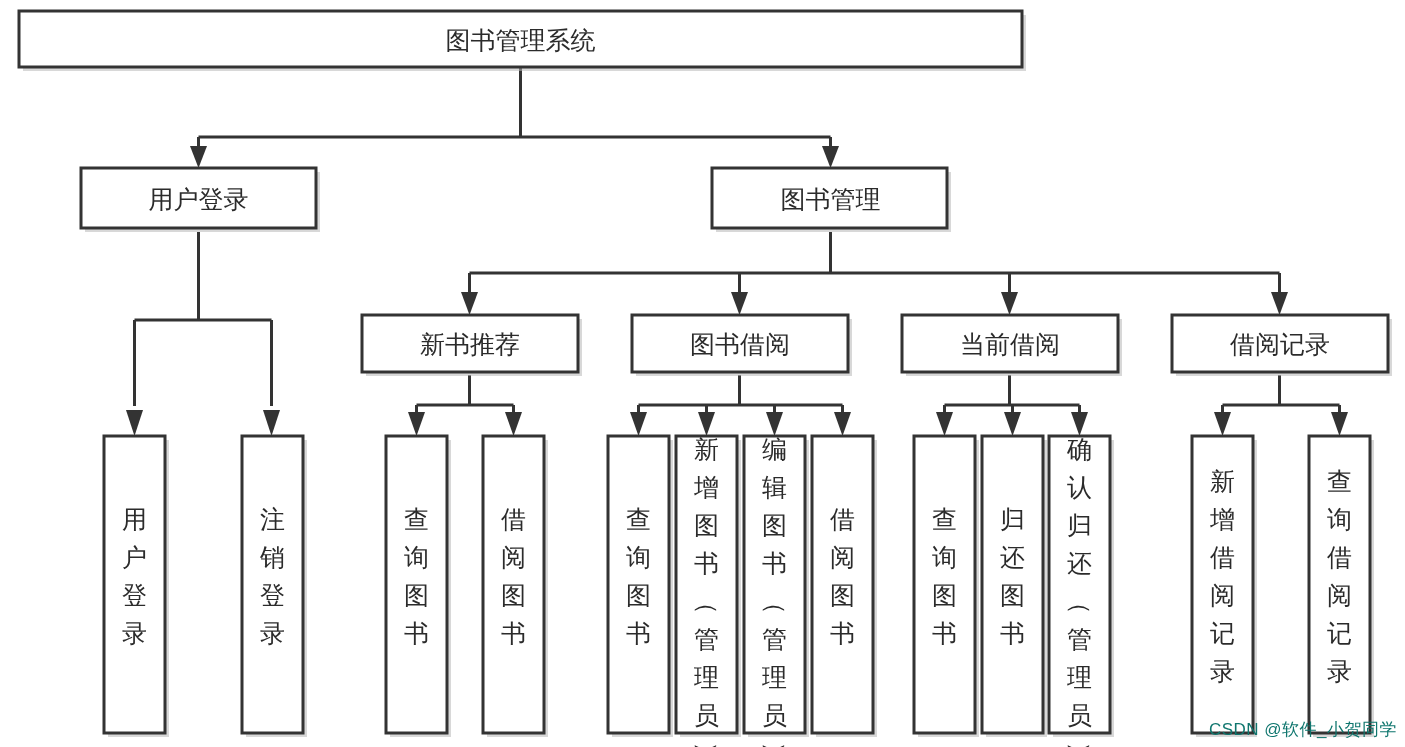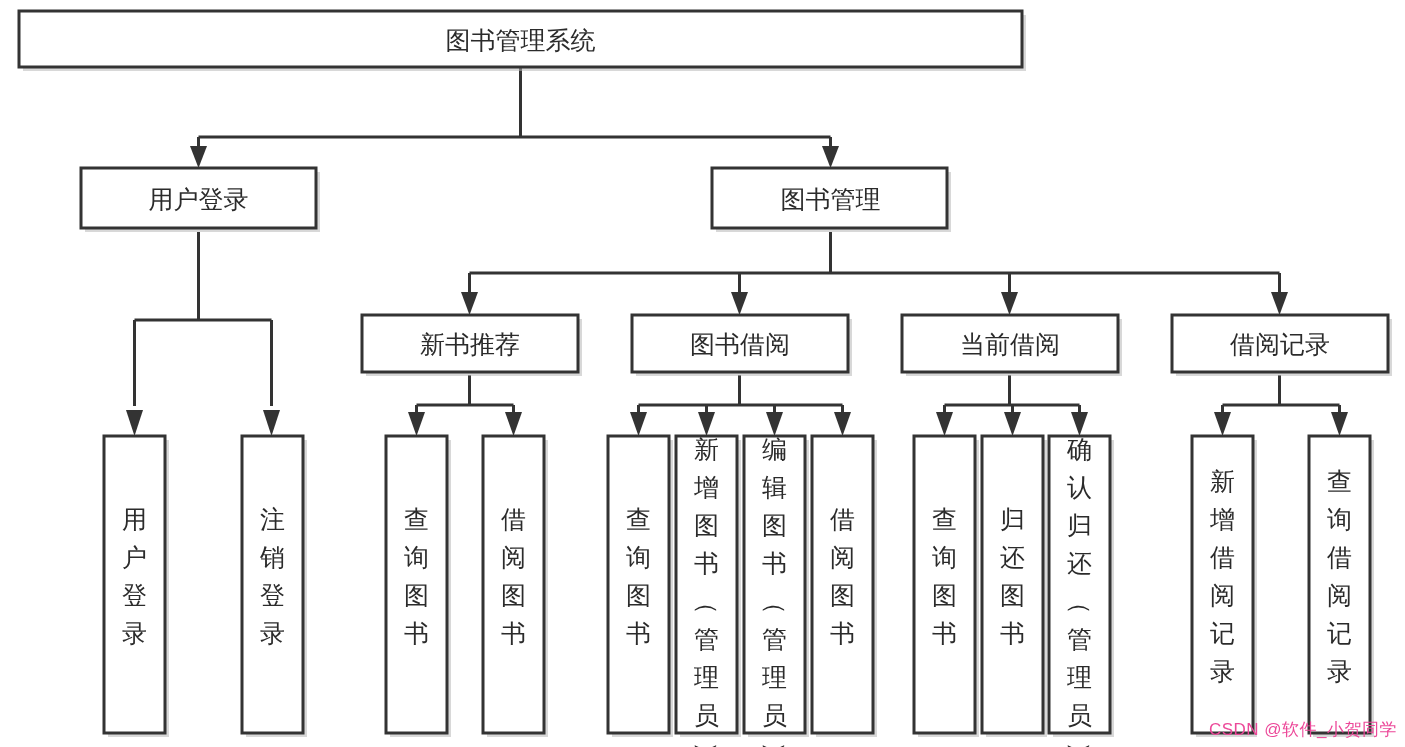--- a/index.html
+++ b/index.html
@@ -59,21 +59,21 @@
     font-size: 25px;
     fill: #2b2b2b;
     text-anchor: middle;
   }
   .watermark {
     position: absolute;
     right: 8px;
     bottom: 6px;
     font-family: "Liberation Sans", "DejaVu Sans", sans-serif;
     font-size: 17px;
-    color: #ec4899;
+    color: #0f766e;
     letter-spacing: 0.5px;
     white-space: nowrap;
     user-select: none;
   }
 </style>
 </head>
 <body>
 
 <div id="diagram-root">
 

